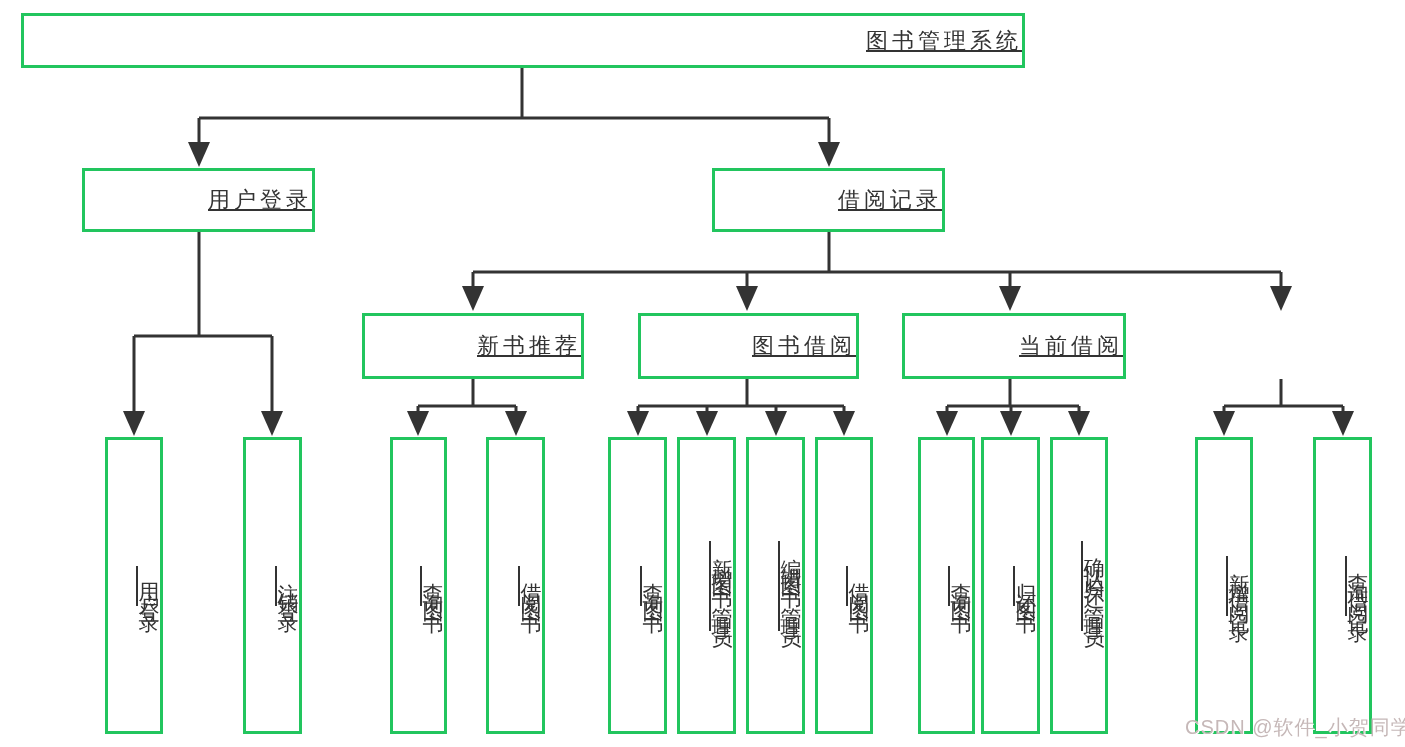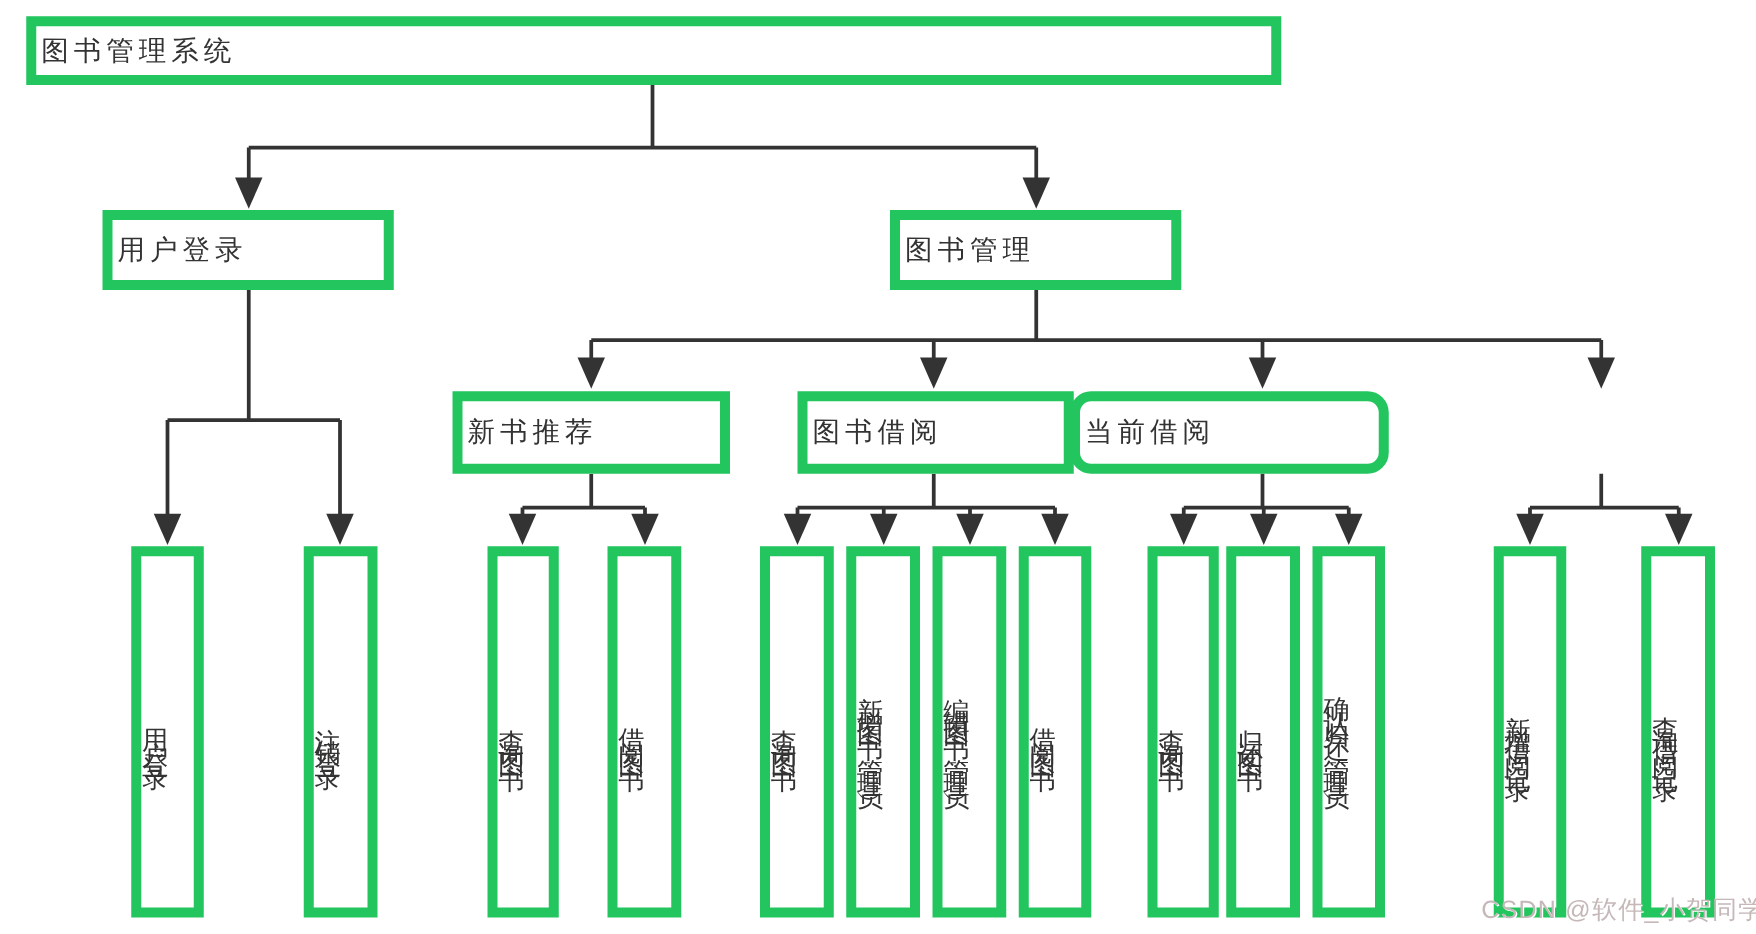--- a/index.html
+++ b/index.html
@@ -8,25 +8,26 @@
     width:1405px;height:747px;
     background:#ffffff;
     font-family:"Liberation Sans","DejaVu Sans",sans-serif;
     overflow:hidden;
   }
   svg.connectors{position:absolute;left:0;top:0;}
   .box{
     position:absolute;
     box-sizing:border-box;
     background:#ffffff;
-    border:8px solid #22c55e;
+    border:3px solid #22c55e;
     display:flex;
     align-items:center;
-    justify-content:flex-start;
+    justify-content:flex-end;
     color:#333333;
+    text-decoration:underline;
   }
   .hlabel{
     font-size:22px;
     letter-spacing:4px;
     text-indent:4px;
     white-space:nowrap;
     color:#333333;
   }
   .vlabel{
     writing-mode:vertical-lr;
@@ -36,21 +37,21 @@
     line-height:1;
     color:#333333;
     white-space:nowrap;
   }
   
   .b-root   {left:21px;  top:13px;  width:1004px; height:55px;}
   .b-l2-0   {left:82px;  top:168px; width:233px;  height:64px;}
   .b-l2-1   {left:712px; top:168px; width:233px;  height:64px;}
   .b-l3-0   {left:362px; top:313px; width:222px;  height:66px;}
   .b-l3-1   {left:638px; top:313px; width:221px;  height:66px;}
-  .b-l3-2   {left:856px; top:313px; width:255px;  height:66px;border-radius:17px;}
+  .b-l3-2   {left:902px; top:313px; width:224px;  height:66px;}
   .b-l3-3   {left:1173px;top:313px; width:216px;  height:66px;}
   .leaf     {top:437px;  height:297px;}
   .b-lf-0   {left:105px; width:58px;}
   .b-lf-1   {left:243px; width:59px;}
   .b-lf-2   {left:390px; width:57px;}
   .b-lf-3   {left:486px; width:59px;}
   .b-lf-4   {left:608px; width:59px;}
   .b-lf-5   {left:677px; width:59px;}
   .b-lf-6   {left:746px; width:59px;}
   .b-lf-7   {left:815px; width:58px;}
@@ -108,21 +109,21 @@
   </svg>
 
   <div class="box b-root">
     <span class="hlabel">图书管理系统</span>
   </div>
 
   <div class="box b-l2-0">
     <span class="hlabel">用户登录</span>
   </div>
   <div class="box b-l2-1">
-    <span class="hlabel">图书管理</span>
+    <span class="hlabel">借阅记录</span>
   </div>
 
   <div class="box b-l3-1">
     <span class="hlabel">图书借阅</span>
   </div>
   <div class="box b-l3-0">
     <span class="hlabel">新书推荐</span>
   </div>
   <div class="box b-l3-2">
     <span class="hlabel">当前借阅</span>

